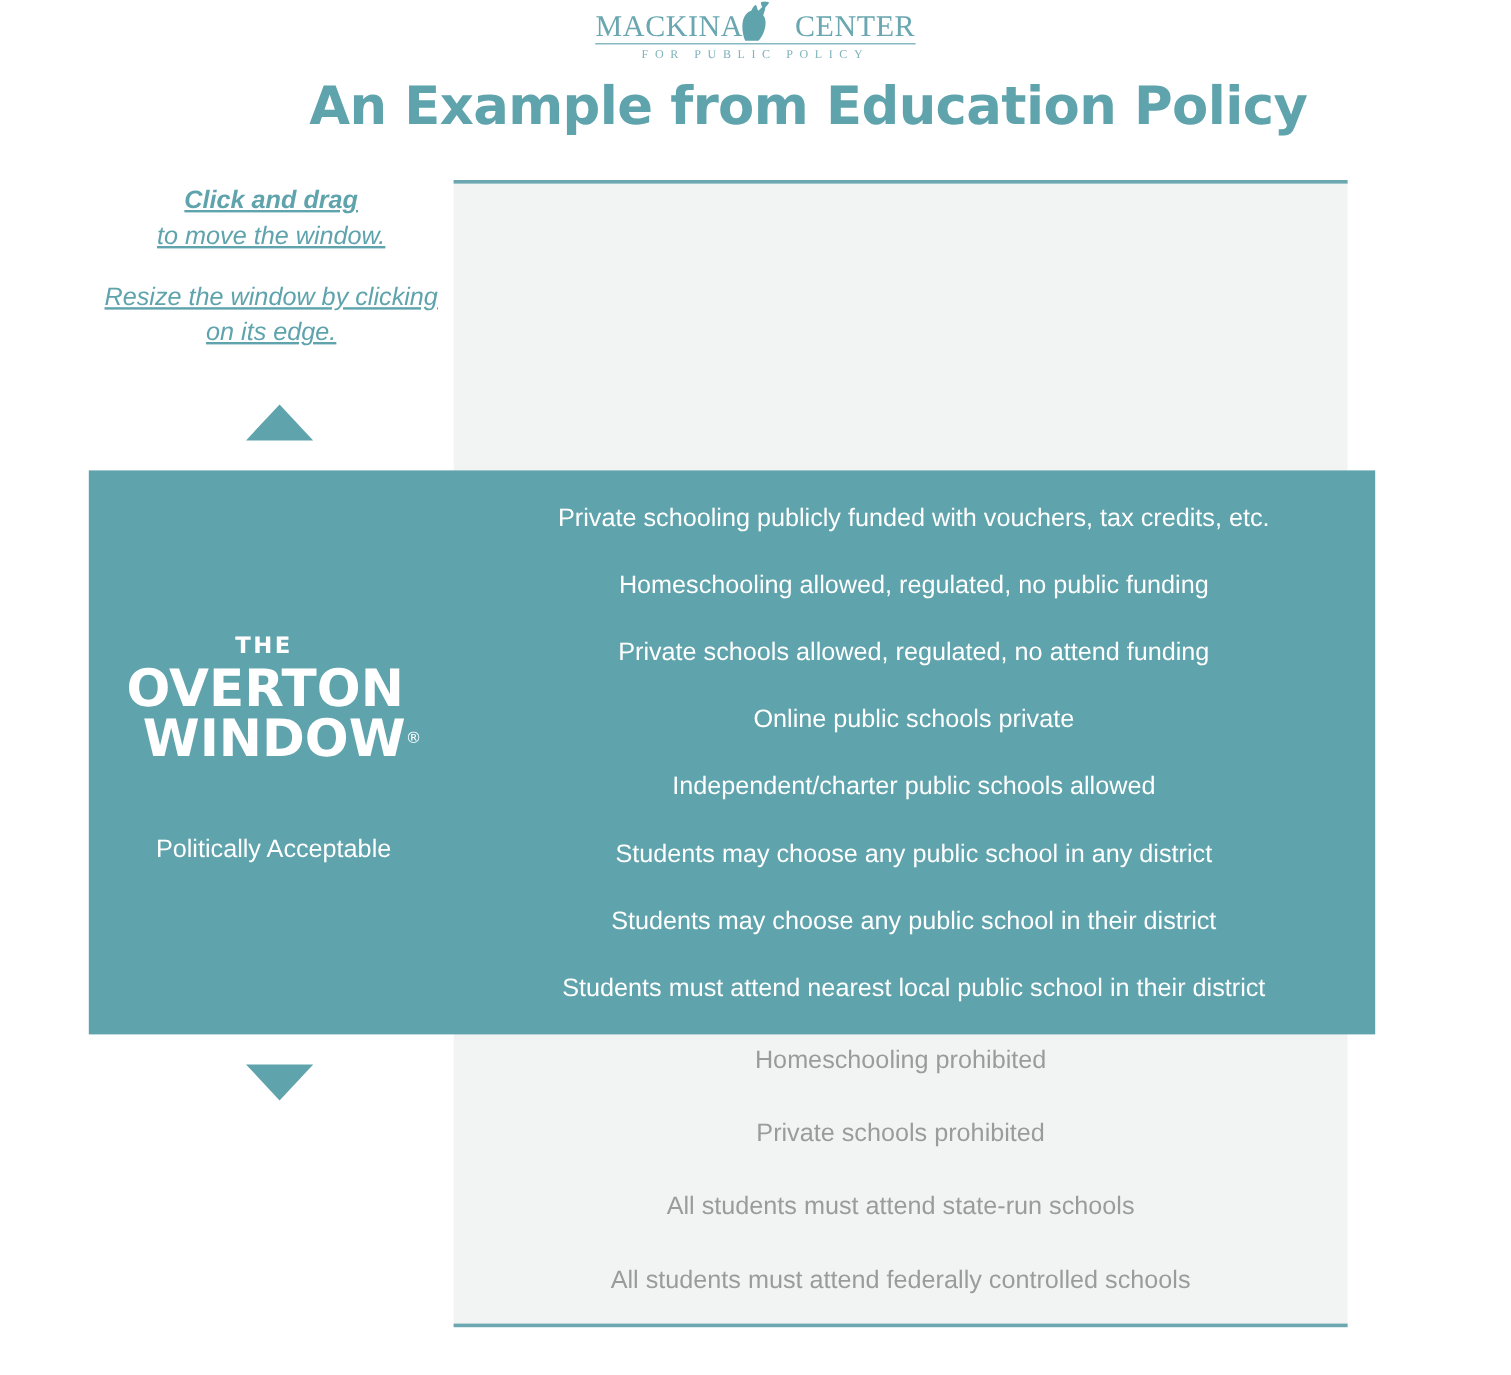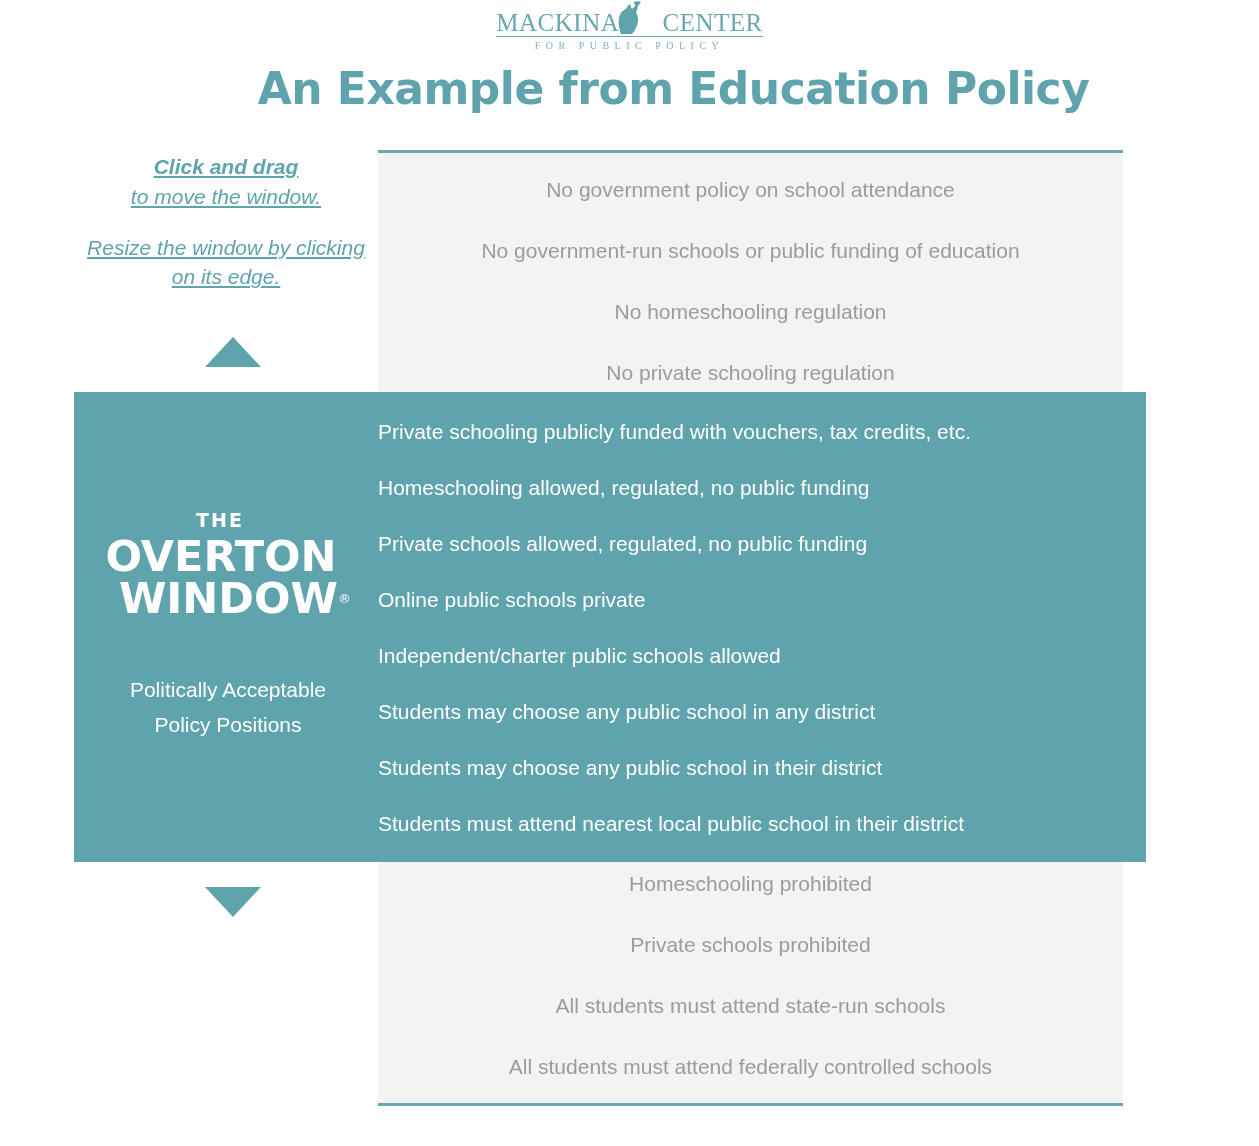--- a/index.html
+++ b/index.html
@@ -161,21 +161,21 @@
   .window-caption {
     font-size: 21px;
     line-height: 1.65;
     color: #ffffff;
   }
   .window-right {
     flex: 1 1 auto;
     padding-right: 1px;
   }
   .window-item {
-    text-align: left;
+    text-align: center;
     color: #ffffff;
     font-size: 21px;
     line-height: 1;
     margin-bottom: 35px;
   }
   .window-item:last-child { margin-bottom: 0; }
 
   
   .instructions {
     position: absolute;
@@ -234,52 +234,45 @@
 
 <div class="instructions">
   <div class="instr-block">
     <div class="instr-strong">Click and drag</div>
     <div>to move the window.</div>
   </div>
   <div class="instr-block">Resize the window by clicking on its edge.</div>
 </div>
 
 <div class="spectrum">
-  <div class="top-group">
-    <div class="spectrum-item">No government policy on school attendance</div>
-    <div class="spectrum-item">No government-run schools or public funding of education</div>
-    <div class="spectrum-item">No homeschooling regulation</div>
-    <div class="spectrum-item">No private schooling regulation</div>
-  </div>
   <div class="bottom-group">
     <div class="spectrum-item">Homeschooling prohibited</div>
     <div class="spectrum-item">Private schools prohibited</div>
     <div class="spectrum-item">All students must attend state-run schools</div>
     <div class="spectrum-item">All students must attend federally controlled schools</div>
   </div>
 </div>
 
 <div class="arrow-up"></div>
 <div class="arrow-down"></div>
 
 <div class="overton-window">
   <div class="window-left">
     <div class="brand">
       <span class="brand-the">THE</span>
       <span class="brand-overton">OVERTON</span>
       <span class="brand-window-row"><span class="brand-window">WINDOW</span><span class="brand-reg">®</span></span>
     </div>
     <div class="window-caption">
       <div>Politically Acceptable</div>
-      <div>Policy Positions</div>
     </div>
   </div>
   <div class="window-right">
     <div class="window-item">Private schooling publicly funded with vouchers, tax credits, etc.</div>
     <div class="window-item">Homeschooling allowed, regulated, no public funding</div>
-    <div class="window-item">Private schools allowed, regulated, no public funding</div>
+    <div class="window-item">Private schools allowed, regulated, no attend funding</div>
     <div class="window-item">Online public schools private</div>
     <div class="window-item">Independent/charter public schools allowed</div>
     <div class="window-item">Students may choose any public school in any district</div>
     <div class="window-item">Students may choose any public school in their district</div>
     <div class="window-item">Students must attend nearest local public school in their district</div>
   </div>
 </div>
 
 </body></html>

